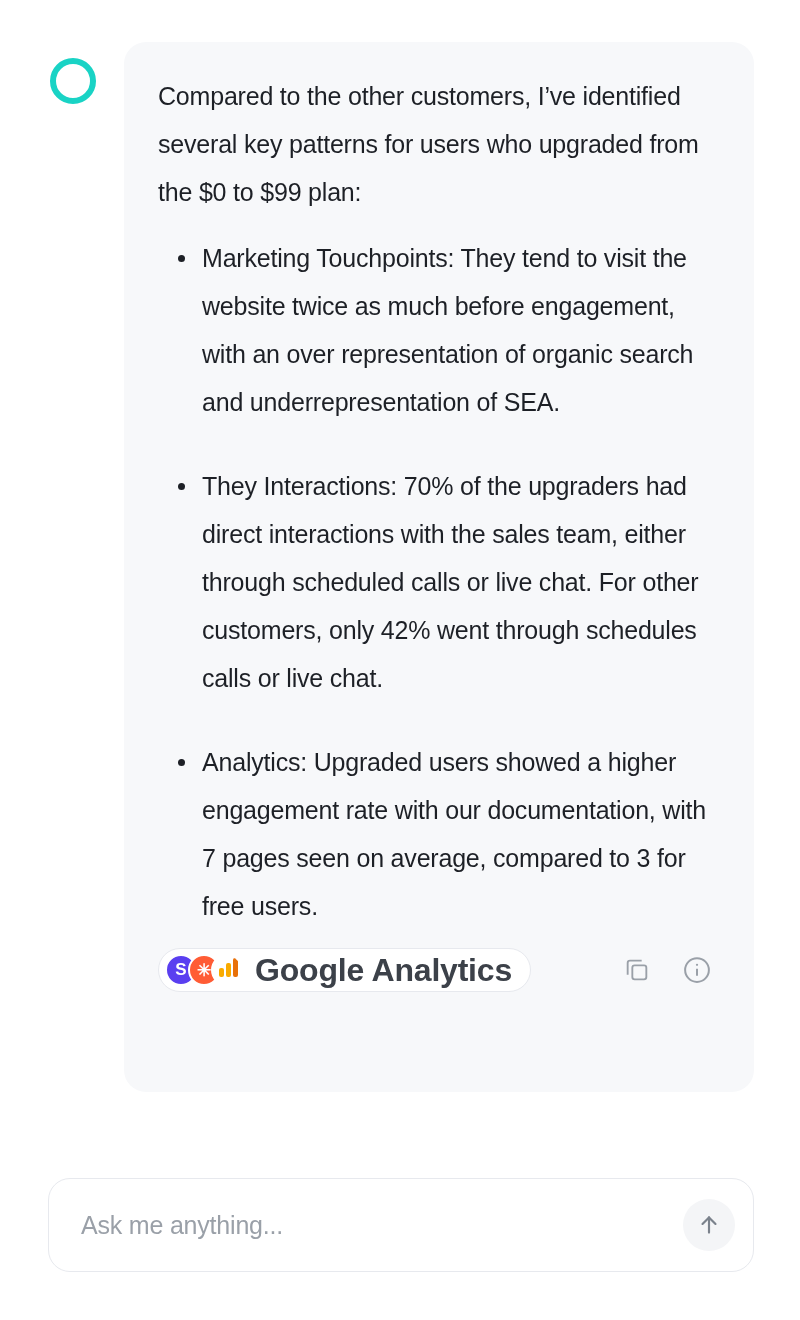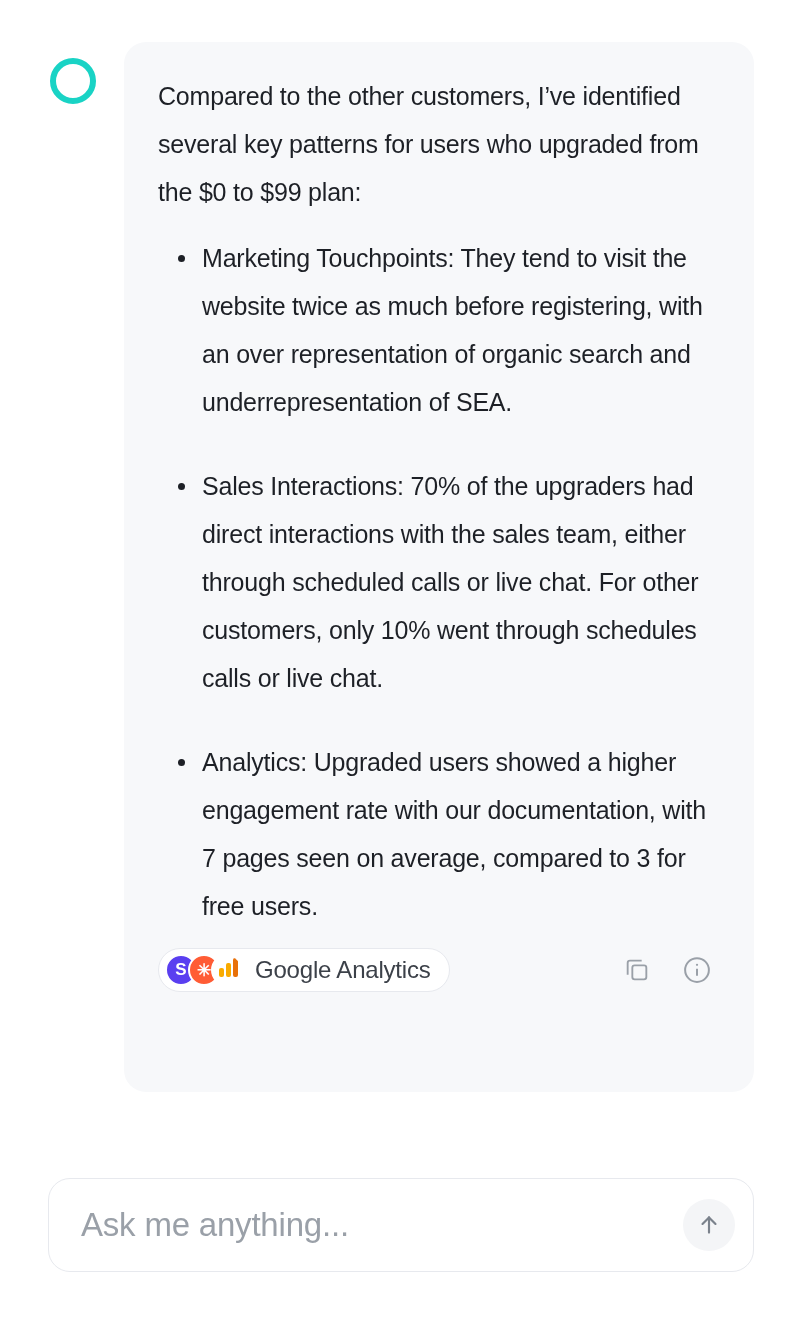--- a/index.html
+++ b/index.html
@@ -139,23 +139,24 @@
     position: absolute;
     bottom: 7px;
     width: 5px;
     border-radius: 2px;
   }
   .ga-b1 { left: 6px;  height: 9px;  background: #f9ab00; }
   .ga-b2 { left: 13px; height: 14px; background: #f9ab00; }
   .ga-b3 { left: 20px; height: 19px; background: #e8710a; }
 
   .source-label {
-    font-size: 24px;
+    font-size: 32px;
     color: #3c4149;
     letter-spacing: -0.2px;
+    font-weight: bold;
   }
 
   .footer-actions {
     display: flex;
     align-items: center;
     gap: 26px;
     padding-right: 6px;
   }
   .action-btn {
     width: 34px;
@@ -178,21 +179,21 @@
     border-radius: 22px;
     display: flex;
     align-items: center;
     padding: 0 18px 0 30px;
   }
   .composer-input {
     flex: 1 1 auto;
     border: none;
     outline: none;
     background: transparent;
-    font-size: 33px;
+    font-size: 25px;
     color: #ec4899;
     font-family: "Liberation Sans", sans-serif;
     letter-spacing: -0.2px;
   }
   .composer-input::placeholder { color: #9aa0a8; }
 
   .send-btn {
     flex: 0 0 auto;
     width: 52px;
     height: 52px;
@@ -216,24 +217,24 @@
     <div class="avatar">
       <div class="avatar-ring"></div>
     </div>
 
     <div class="bubble">
 
       <p class="intro">Compared to the other customers, I’ve identified several key patterns for users who upgraded from the $0 to $99 plan:</p>
 
       <ul class="points">
         <li>
-          <span class="pt-label">Marketing Touchpoints:</span><span> They tend to visit the website twice as much before registering, with an over representation of organic search and underrepresentation of SEA.</span>
+          <span class="pt-label">Marketing Touchpoints:</span><span> They tend to visit the website twice as much before engagement, with an over representation of organic search and underrepresentation of SEA.</span>
         </li>
         <li>
-          <span class="pt-label">Sales Interactions:</span><span> 70% of the upgraders had direct interactions with the sales team, either through scheduled calls or live chat. For other customers, only 10% went through schedules calls or live chat.</span>
+          <span class="pt-label">They Interactions:</span><span> 70% of the upgraders had direct interactions with the sales team, either through scheduled calls or live chat. For other customers, only 42% went through schedules calls or live chat.</span>
         </li>
         <li>
           <span class="pt-label">Analytics:</span><span> Upgraded users showed a higher engagement rate with our documentation, with 7 pages seen on average, compared to 3 for free users.</span>
         </li>
       </ul>
 
       <div class="bubble-footer">
 
         <div class="source-chip">
           <div class="src-icons">

